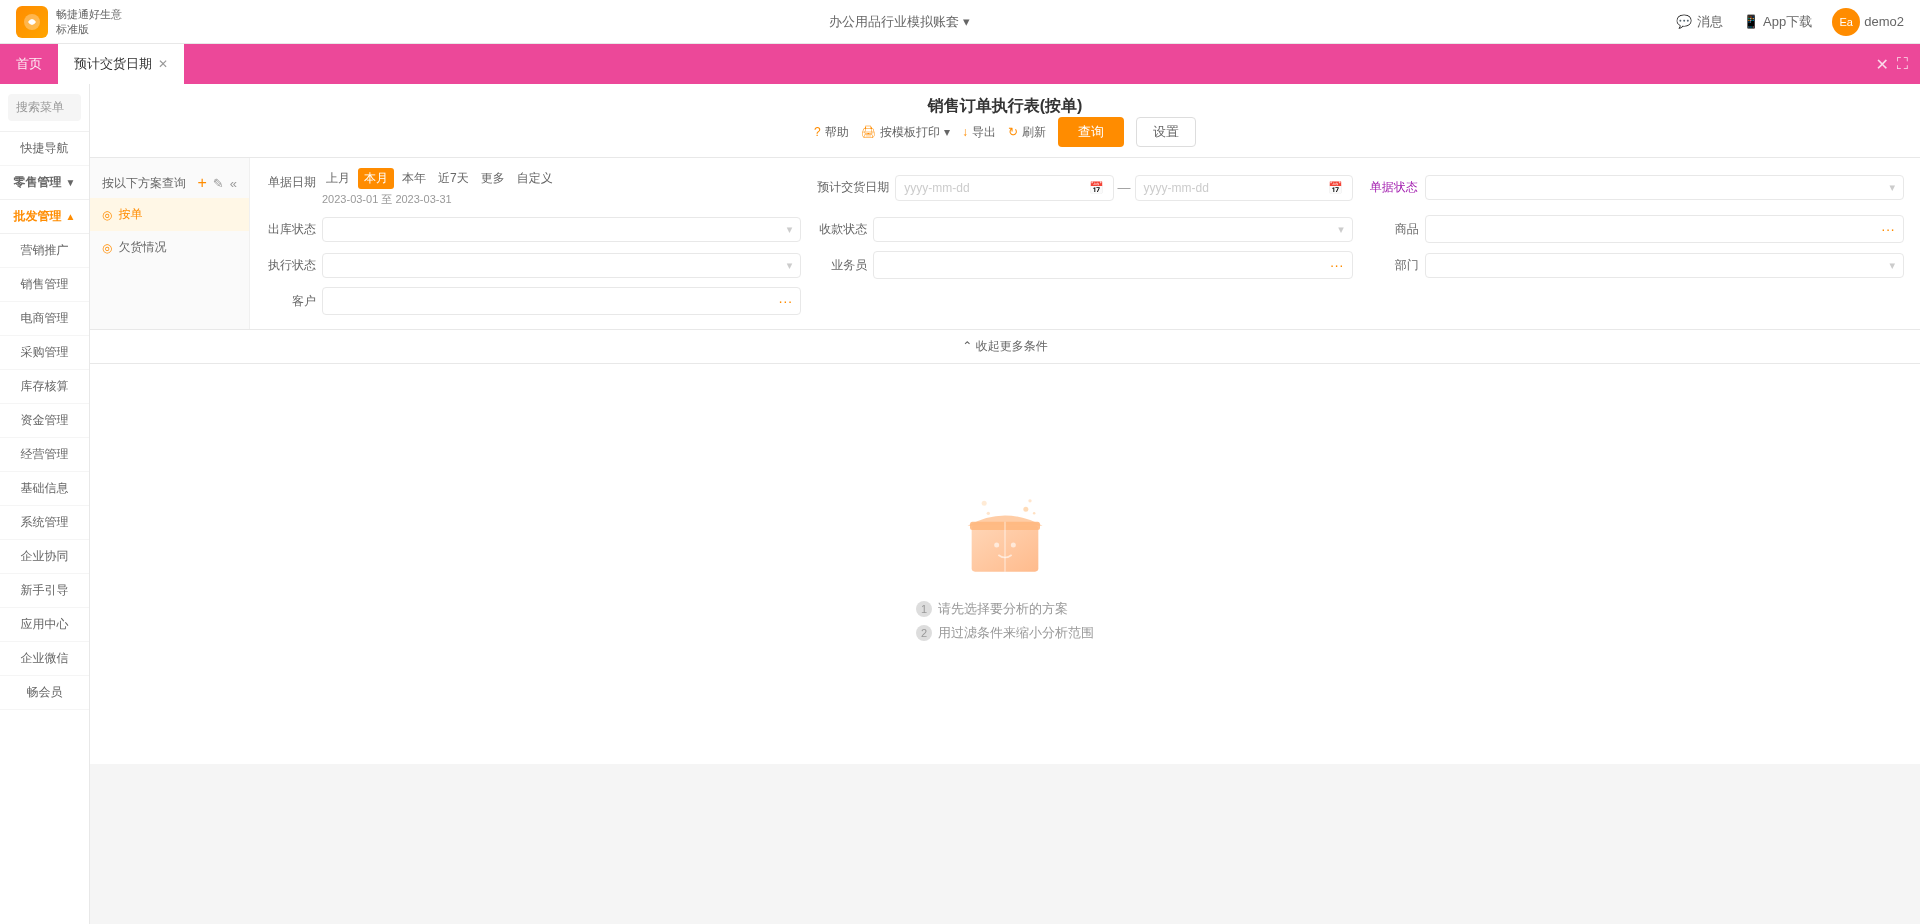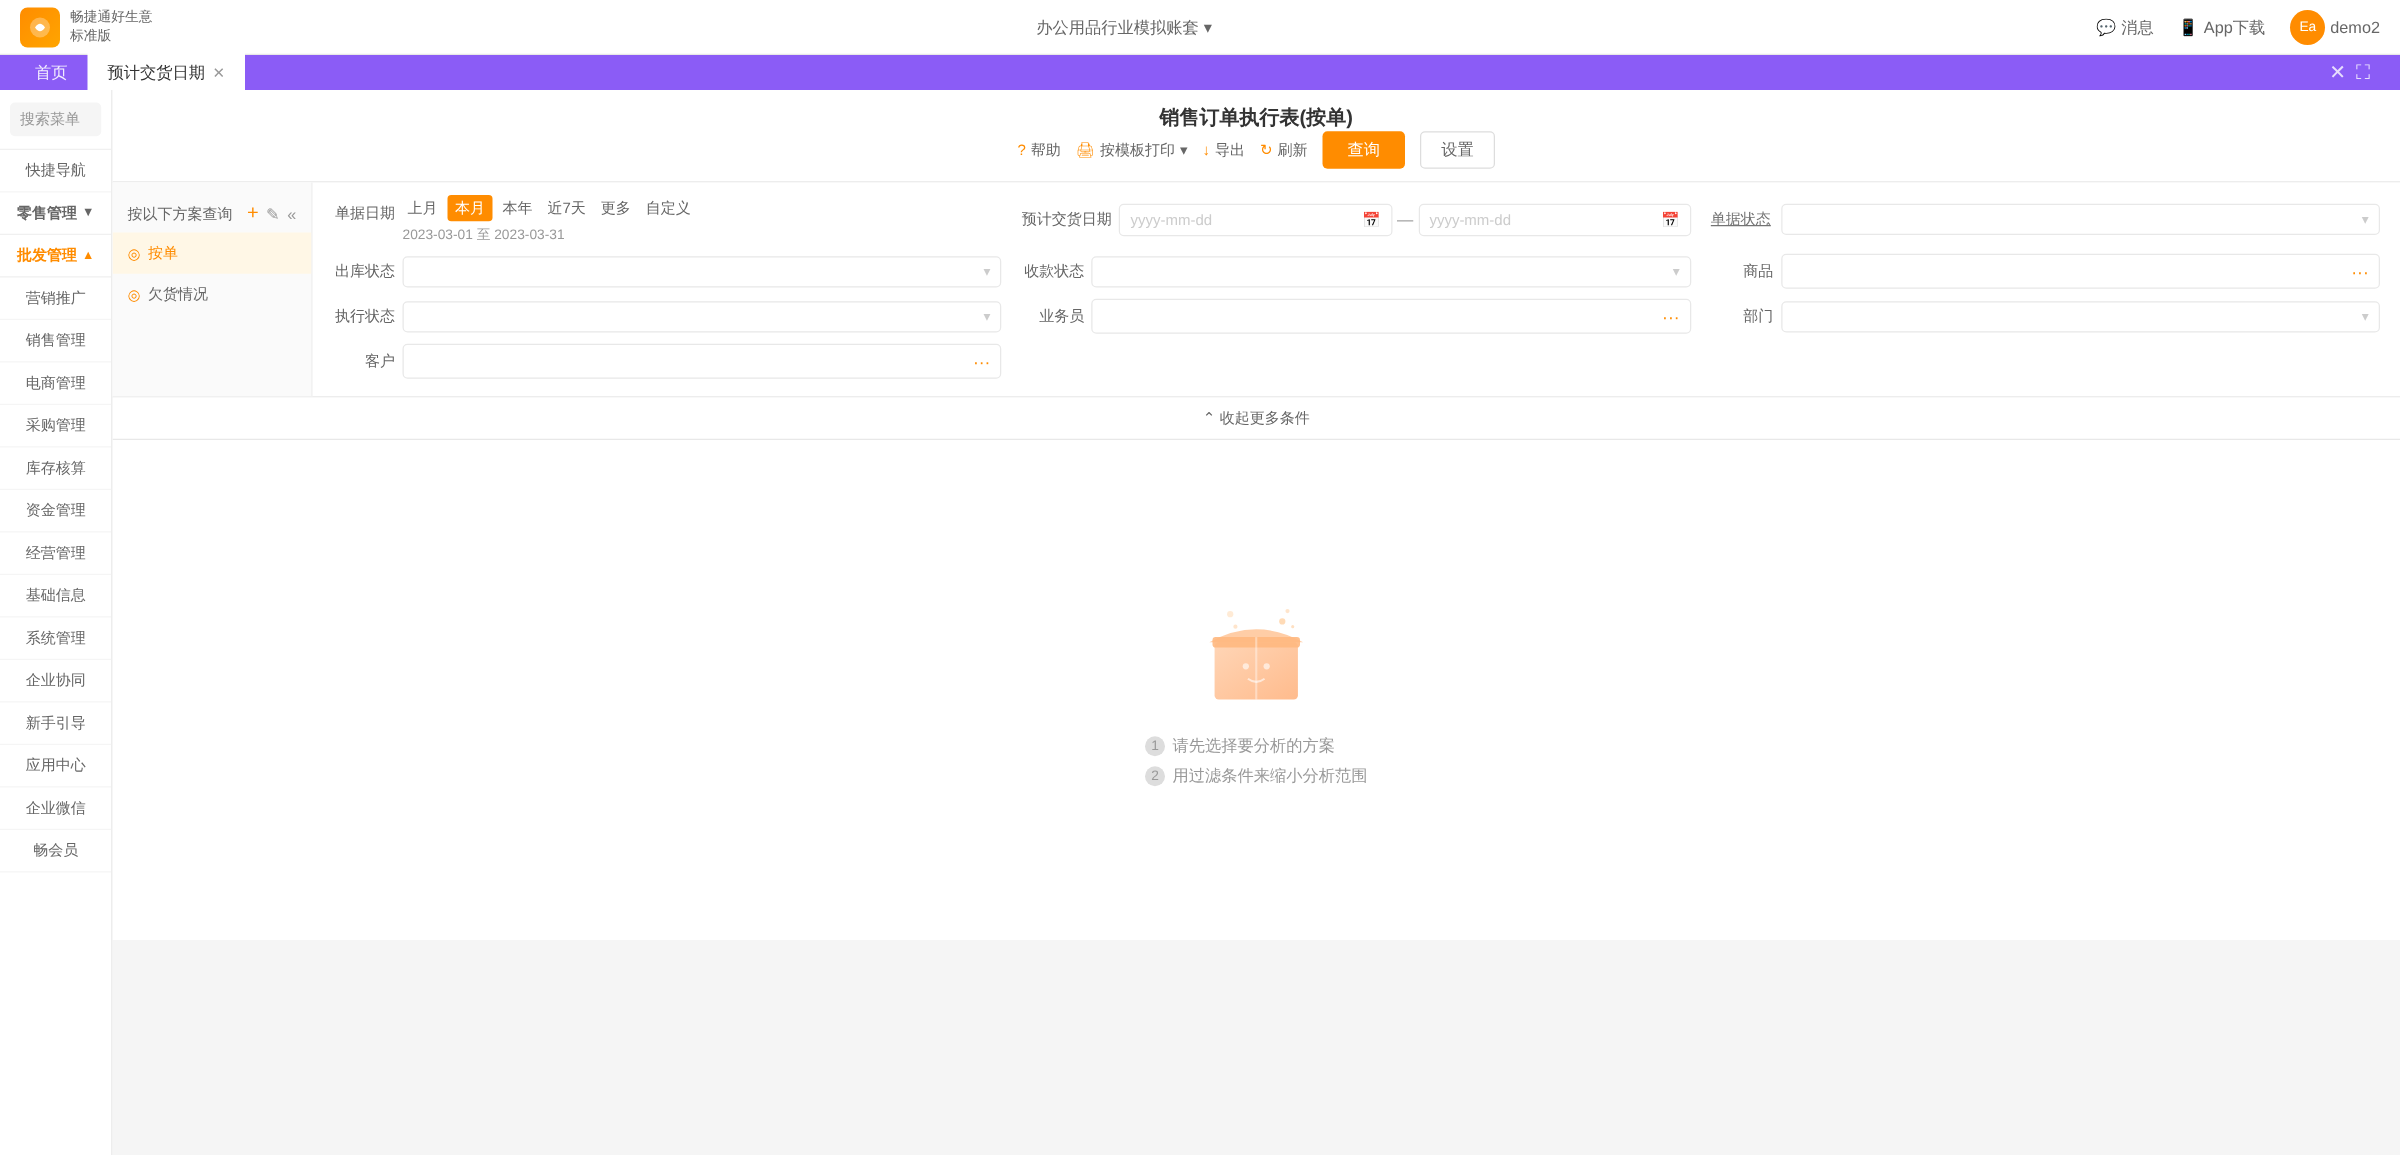--- a/index.html
+++ b/index.html
@@ -34,25 +34,25 @@
       font-weight: bold;
     }
     .logo-text { font-size: 11px; color: #666; line-height: 1.3; }
     .header-dropdown { display: flex; align-items: center; gap: 4px; color: #666; font-size: 13px; cursor: pointer; }
     .header-right { display: flex; align-items: center; gap: 20px; }
     .header-action { display: flex; align-items: center; gap: 4px; color: #666; font-size: 13px; cursor: pointer; }
     .user-avatar { width: 28px; height: 28px; border-radius: 50%; background: #ff8c00; display: flex; align-items: center; justify-content: center; color: white; font-size: 11px; overflow: hidden; }
 
     
     .tab-bar {
-      background: #8b5cf6;
-      height: 28px;
-      display: flex;
-      align-items: center;
-      padding: 0 12px;
+      background: #ec4899;
+      height: 40px;
+      display: flex;
+      align-items: center;
+      padding: 0 0;
       flex-shrink: 0;
     }
     .tab-item {
       height: 40px;
       display: flex;
       align-items: center;
       padding: 0 16px;
       cursor: pointer;
       color: rgba(255,255,255,0.85);
       font-size: 13px;
@@ -414,21 +414,21 @@
               </div>
               <span style="color:#999;">—</span>
               <div style="flex:1; border:1px solid #e8e8e8; border-radius:4px; padding:5px 8px; font-size:12px; color:#ccc; background:#fff; display:flex; align-items:center; justify-content:space-between;">
                 <span>yyyy-mm-dd</span>
                 <span style="color:#ccc;">📅</span>
               </div>
             </div>
           </div>
 
           <div style="display:flex; align-items:center; gap:6px;">
-            <span style="font-size:12px; color:#737373; white-space:nowrap; min-width:50px; text-align:left;text-decoration:underline;">单据状态</span>
+            <span style="font-size:12px; color:#a21caf; white-space:nowrap; min-width:50px; text-align:center;">单据状态</span>
             <div style="flex:1; border:1px solid #e8e8e8; border-radius:4px; padding:5px 8px; font-size:12px; color:#333; background:#fff; display:flex; align-items:center; justify-content:space-between; cursor:pointer;">
               <span></span>
               <span style="color:#ccc; font-size:11px;">▾</span>
             </div>
           </div>
         </div>
 
         <div style="display:grid; grid-template-columns: 1fr 1fr 1fr; gap: 10px 16px; margin-bottom: 8px;">
 
           <div style="display:flex; align-items:center; gap:6px;">

